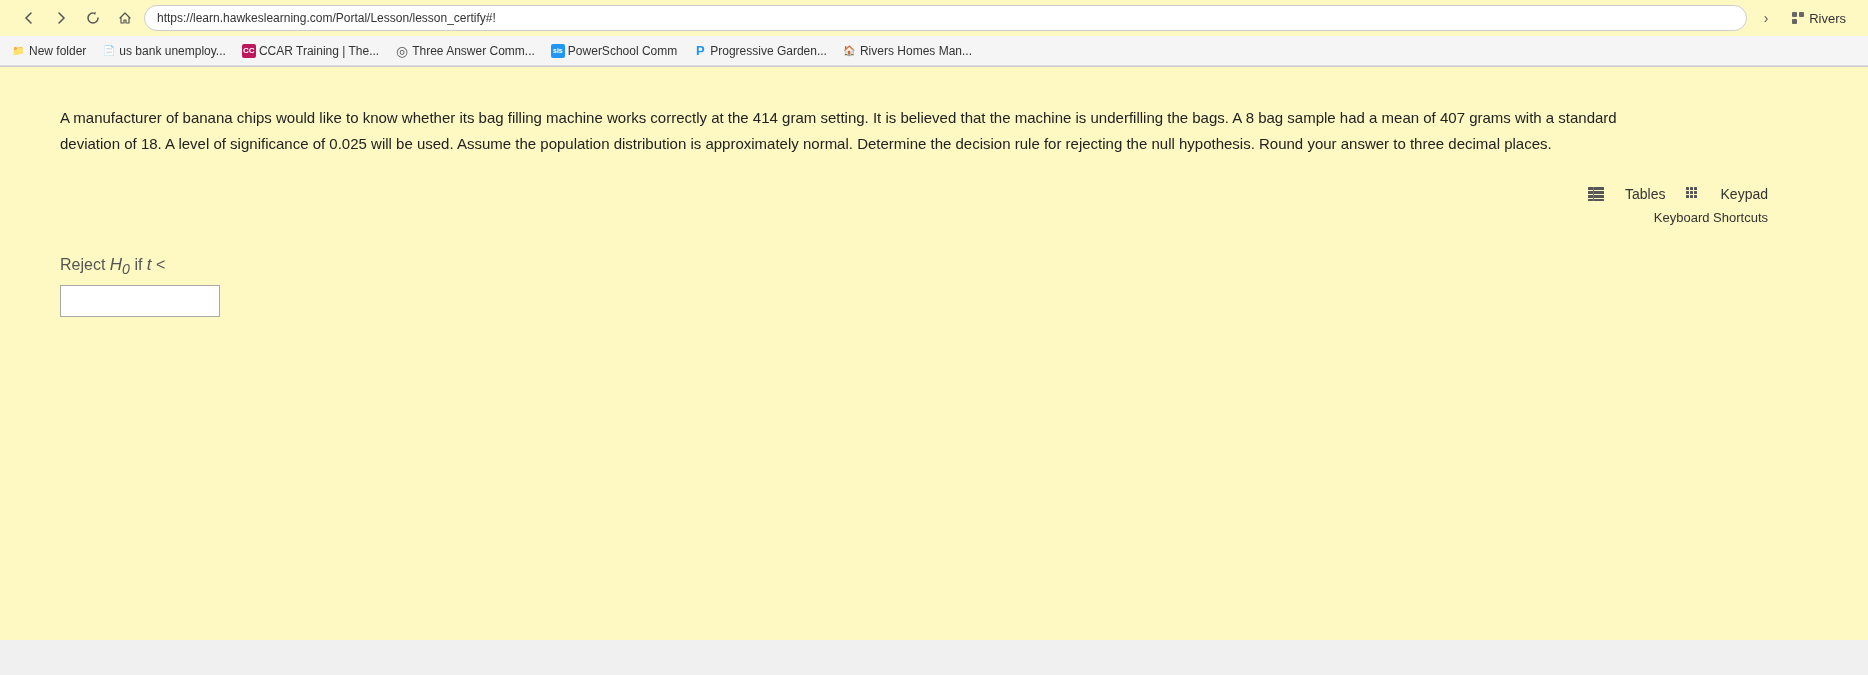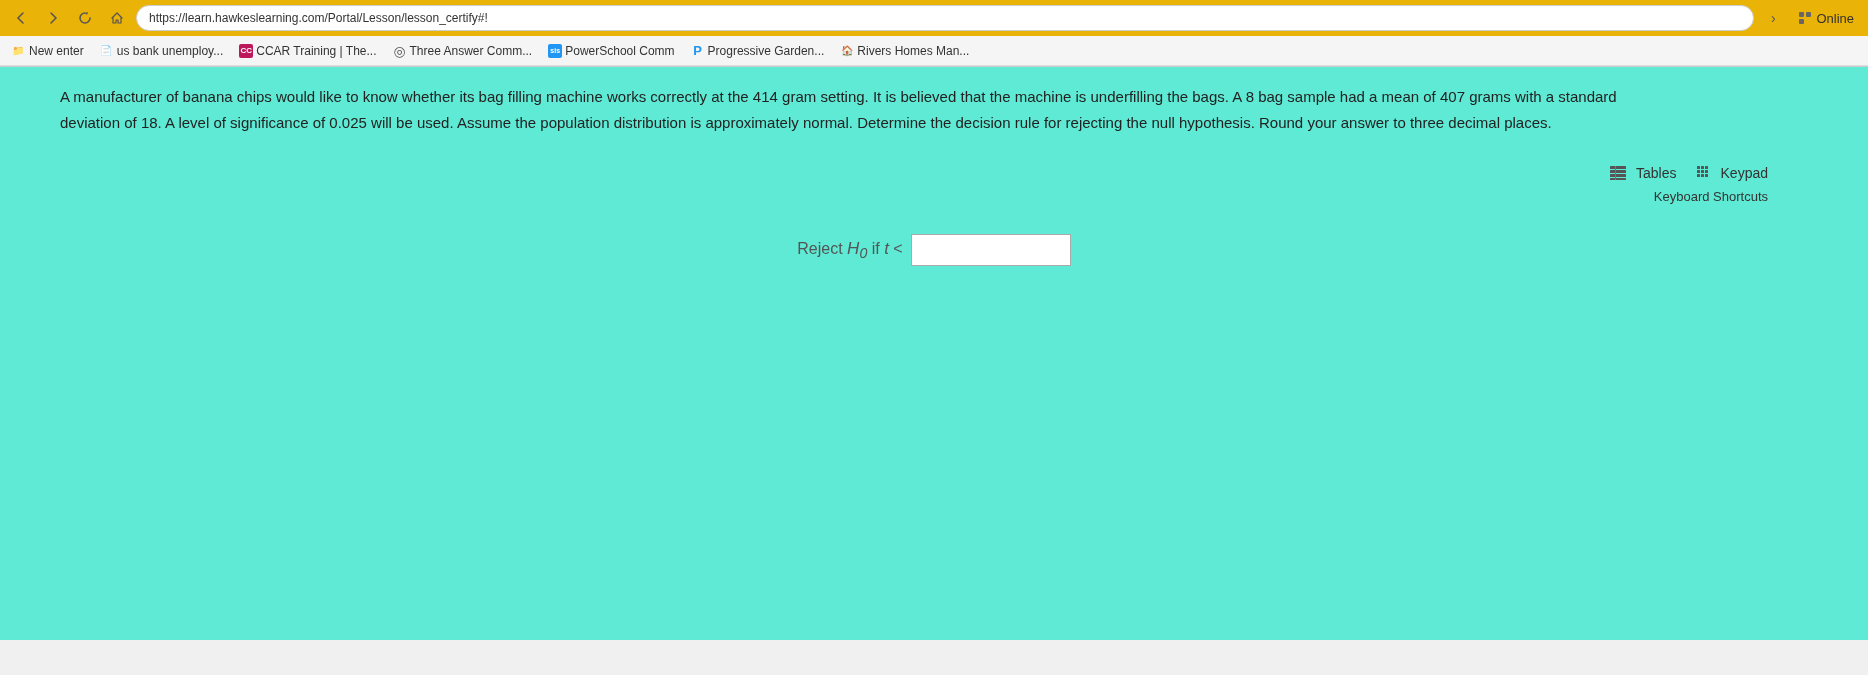--- a/index.html
+++ b/index.html
@@ -8,22 +8,22 @@
     
     .browser-chrome {
       background: #e8e8e8;
       border-bottom: 1px solid #ccc;
     }
 
     .address-bar-row {
       display: flex;
       align-items: center;
       height: 36px;
-      background: #eab308;
-      padding: 0 8px;
+      background: #fef9c3;
+      padding: 0 16px;
       gap: 6px;
     }
 
     .nav-btn {
       width: 26px; height: 26px;
       display: flex; align-items: center; justify-content: center;
       border-radius: 50%;
       cursor: pointer;
       color: #555;
       font-size: 14px;
@@ -80,22 +80,22 @@
     }
 
     .bookmark-icon {
       width: 14px; height: 14px;
       display: flex; align-items: center; justify-content: center;
       font-size: 10px;
     }
 
     
     .main-content {
-      background: #5eead4;
-      padding: 17px 60px;
+      background: #fef9c3;
+      padding: 38px 60px;
       height: calc(675px - 102px);
       overflow-y: auto;
     }
 
     .question-text {
       font-size: 15px;
       color: #222;
       line-height: 1.7;
       max-width: 1600px;
       margin-bottom: 30px;
@@ -104,21 +104,21 @@
     .tools-row {
       display: flex;
       justify-content: flex-end;
       align-items: center;
       gap: 20px;
       margin-bottom: 8px;
       margin-right: 40px;
     }
 
     .tool-btn {
-      display: flex; align-items: center; gap: 10px;
+      display: flex; align-items: center; gap: 21px;
       font-size: 14px;
       color: #333;
       cursor: pointer;
     }
 
     .keyboard-shortcuts {
       font-size: 13px;
       color: #333;
       text-align: right;
       margin-right: 40px;
@@ -139,25 +139,26 @@
     .answer-link {
       font-size: 13px;
       color: #1a73e8;
       text-decoration: underline;
       cursor: pointer;
     }
 
     .reject-row {
       display: flex;
       justify-content: center;
-      align-items: center;
+      align-items: flex-start;
       margin-top: 30px;
       font-size: 16px;
       color: #333;
       gap: 8px;
+      flex-direction: column;
     }
 
     .reject-label {
       font-size: 16px;
       color: #555;
     }
 
     .reject-input {
       width: 160px;
       height: 32px;
@@ -206,28 +207,28 @@
     <div class="address-box">
       <span>https://learn.hawkeslearning.com/Portal/Lesson/lesson_certify#!</span>
     </div>
     <div class="chevron-right-btn">›</div>
     <div class="other-btn">
       <svg width="14" height="14" viewBox="0 0 14 14">
           <rect x="1" y="1" width="5" height="5" rx="1" fill="#666"></rect>
           <rect x="8" y="1" width="5" height="5" rx="1" fill="#666"></rect>
           <rect x="1" y="8" width="5" height="5" rx="1" fill="#666"></rect>
         </svg>
-      <span>Online</span>
+      <span>Rivers</span>
     </div>
   </div>
 
   <div class="bookmarks-bar">
     <div class="bookmark-item">
       <div class="bookmark-icon fav-folder">📁</div>
-      <span>New enter</span>
+      <span>New folder</span>
     </div>
     <div class="bookmark-item">
       <div class="bookmark-icon">📄</div>
       <span>us bank unemploy...</span>
     </div>
     <div class="bookmark-item">
       <div class="bookmark-icon" style="background:#be185d;color:white;font-size:8px;font-weight:bold;padding:1px;border-radius:2px;">CC</div>
       <span>CCAR Training | The...</span>
     </div>
     <div class="bookmark-item">

